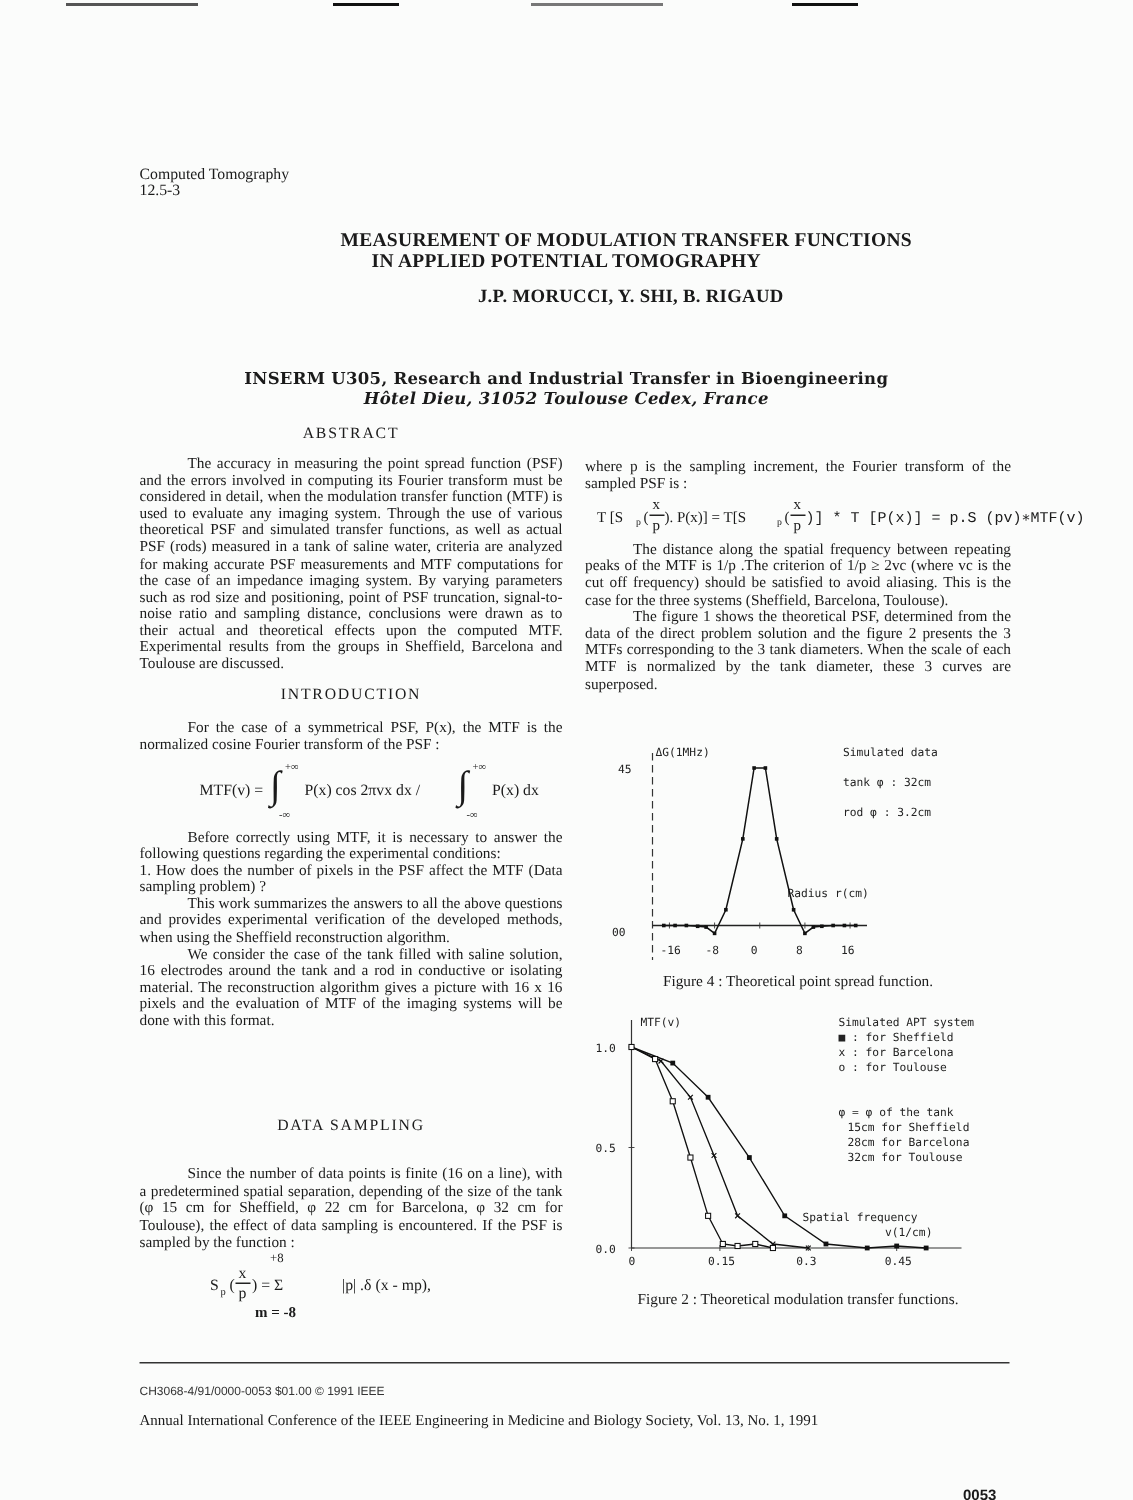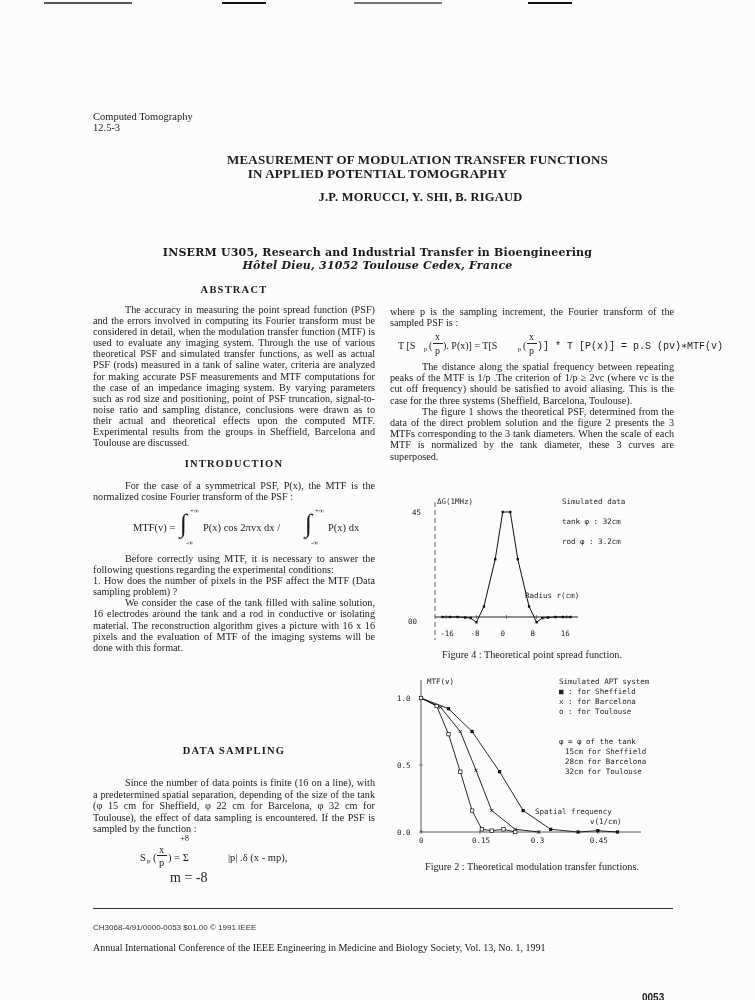--- a/index.html
+++ b/index.html
@@ -5,21 +5,21 @@
   html, body { margin: 0; padding: 0; background: #fbfcfb; }
   body { width: 755px; height: 1000px; position: relative; overflow: hidden;
          font-family: "Liberation Serif", "DejaVu Serif", serif; color: #1a1a1a; }
   .scanline { position: absolute; top: 2px; height: 2px; background: #555; }
   .abs { position: absolute; }
   .sec { font-size: 10.5px; line-height: 12px; }
   .title { position: absolute; left: 0; width: 755px; text-align: center; font-weight: bold;
            font-size: 13px; line-height: 15px; letter-spacing: 0.2px; }
   .authors { font-weight: bold; font-size: 12.5px; }
   .affil { font-weight: bold; font-size: 11px; line-height: 13px; font-family: "DejaVu Serif", serif; }
-  .heading { font-weight: bold; font-size: 10.5px; text-align: center; letter-spacing: 1.2px; }
+  .heading { font-weight: normal; font-size: 10.5px; text-align: center; letter-spacing: 1.2px; }
   .col { position: absolute; font-size: 10.2px; line-height: 11.1px; text-align: justify; }
   .col p { margin: 0; }
   .indent { text-indent: 32px; }
   .eq { position: absolute; font-size: 10.5px; white-space: nowrap; }
   .caption { position: absolute; font-size: 10.2px; text-align: center; }
   svg text { font-family: "DejaVu Sans Mono", monospace; font-size: 7.5px; fill: #222; }
   .footer { position: absolute; font-size: 10px; }
   .footer-small { position: absolute; font-size: 8px; font-family: "Liberation Sans", sans-serif; color: #333; }
   .rule { position: absolute; height: 1px; background: #333; }
 </style>
@@ -60,39 +60,40 @@
   <span class="abs" style="left:70px;top:12px;">P(x) cos 2πvx dx /</span>
   <span class="abs" style="left:172px;top:0;font-size:26px;line-height:28px;">∫</span>
   <span class="abs" style="left:182px;top:-3px;font-size:7px;">+∞</span>
   <span class="abs" style="left:178px;top:29px;font-size:7px;">-∞</span>
   <span class="abs" style="left:195px;top:12px;">P(x) dx</span>
 </div>
 
 <div class="col" style="left:93px;width:282px;top:553px;">
   <p class="indent">Before correctly using MTF, it is necessary to answer the following questions regarding the experimental conditions:</p>
   <p>1. How does the number of pixels in the PSF affect the MTF (Data sampling problem) ?</p>
+  <p class="indent">This work summarizes the answers to all the above questions and provides experimental verification of the developed methods, when using the Sheffield reconstruction algorithm.</p>
   <p class="indent">We consider the case of the tank filled with saline solution, 16 electrodes around the tank and a rod in conductive or isolating material. The reconstruction algorithm gives a picture with 16 x 16 pixels and the evaluation of MTF of the imaging systems will be done with this format.</p>
 </div>
 
 <div class="abs heading" style="left:93px;width:282px;top:745px;">DATA SAMPLING</div>
 <div class="col" style="left:93px;width:282px;top:767px;line-height:11.6px;margin-top:10px;">
   <p class="indent">Since the number of data points is finite (16 on a line), with a predetermined spatial separation, depending of the size of the tank (φ 15 cm for Sheffield, φ 22 cm for Barcelona, φ 32 cm for Toulouse), the effect of data sampling is encountered. If the PSF is sampled by the function :</p>
 </div>
 
 <div class="eq" style="left:140px;top:833px;width:240px;height:50px;">
   <span class="abs" style="left:40px;top:0;font-size:8.5px;">+8</span>
   <span class="abs" style="left:0;top:19px;">S</span>
   <span class="abs" style="left:7px;top:24px;font-size:7px;">p</span>
   <span class="abs" style="left:13px;top:19px;">(</span>
   <span class="abs" style="left:19px;top:11px;">x</span>
   <span class="abs" style="left:17px;top:22px;width:10px;height:1px;background:#222;"></span>
   <span class="abs" style="left:19px;top:24px;">p</span>
   <span class="abs" style="left:28px;top:19px;">) = Σ</span>
   <span class="abs" style="left:88px;top:19px;">|p| .δ (x - mp),</span>
-  <span class="abs" style="left:30px;top:37px;font-size:14px;">m = -8</span>
+  <span class="abs" style="left:30px;top:37px;font-size:10px;font-weight:bold;">m = -8</span>
 </div>
 
 <div class="col" style="left:390px;width:284px;top:306px;">
   <p>where p is the sampling increment, the Fourier transform of the sampled PSF is :</p>
 </div>
 
 <div class="eq" style="left:398px;top:328px;width:290px;height:32px;font-size:10px;">
   <span class="abs" style="left:0;top:12px;">T [S</span>
   <span class="abs" style="left:26px;top:17px;font-size:6.5px;">p</span>
   <span class="abs" style="left:31px;top:12px;">(</span>

